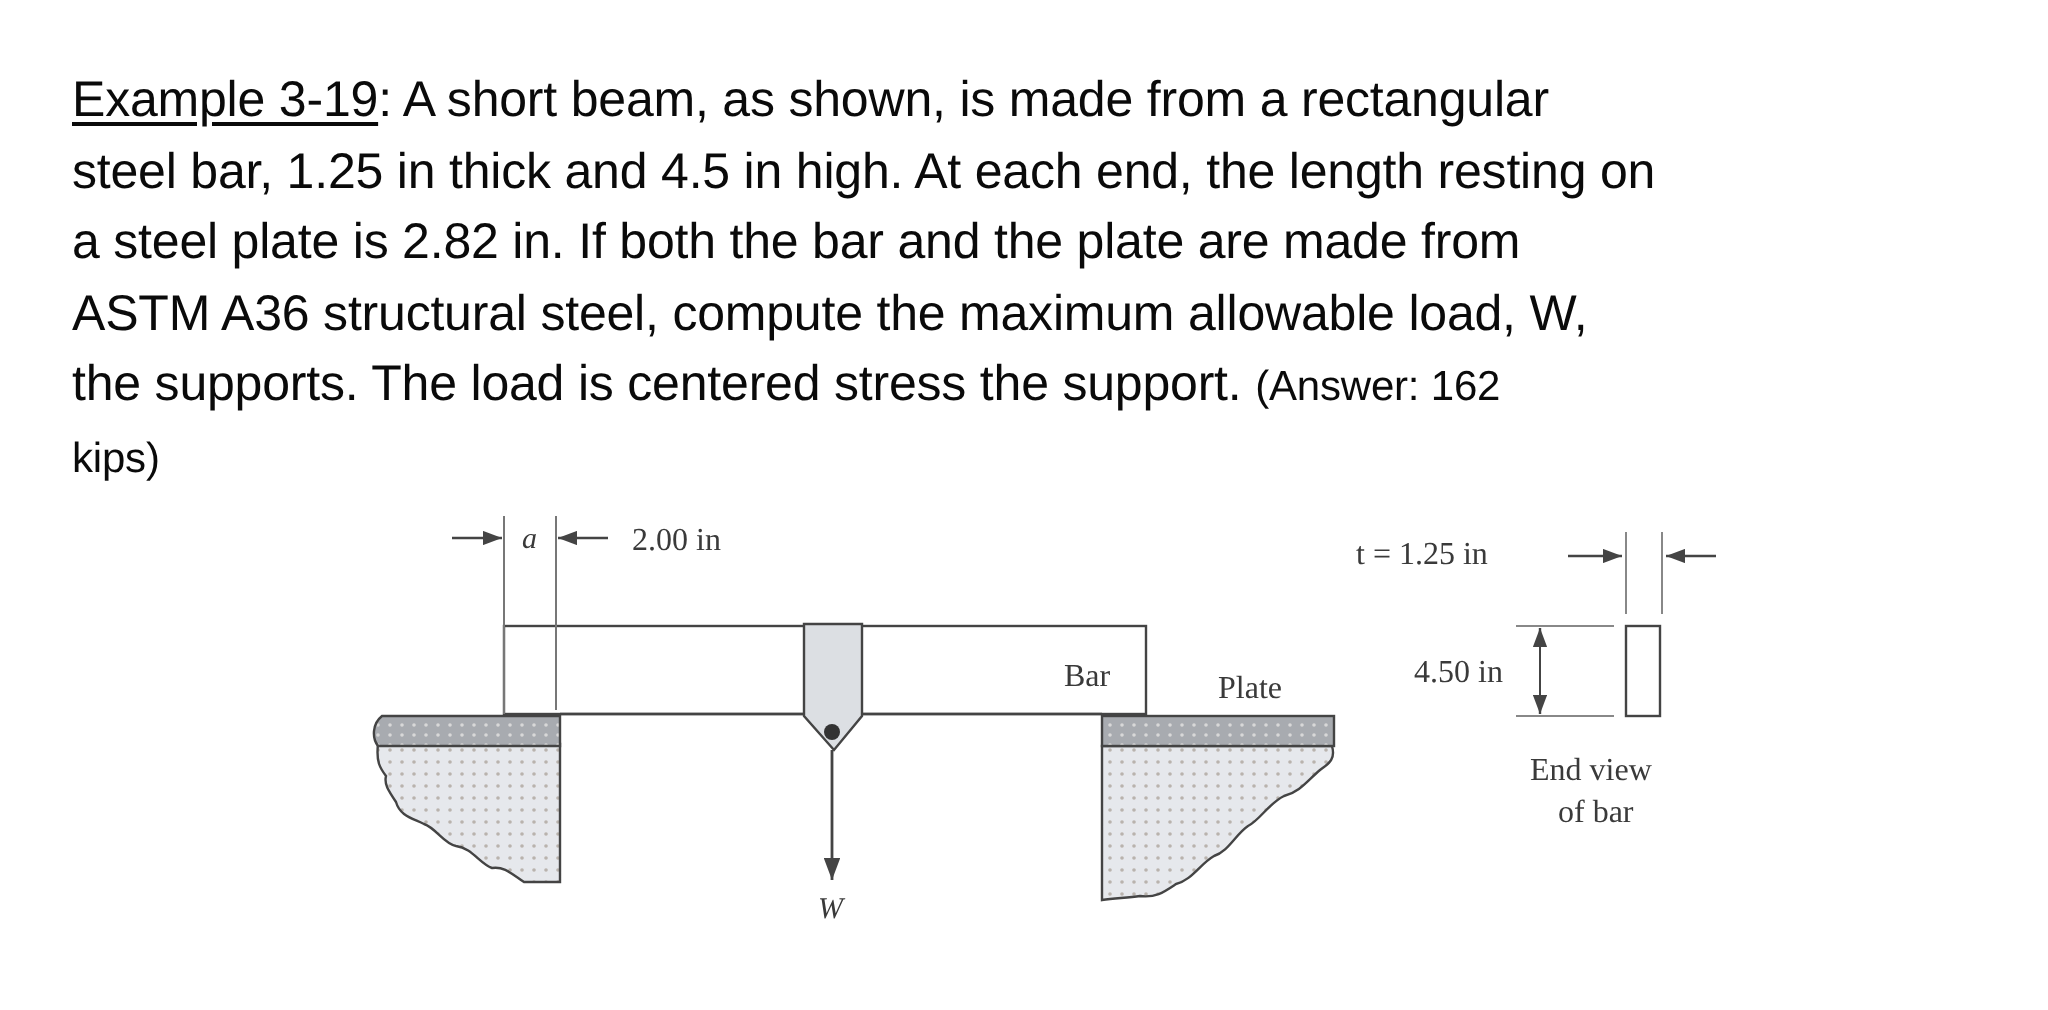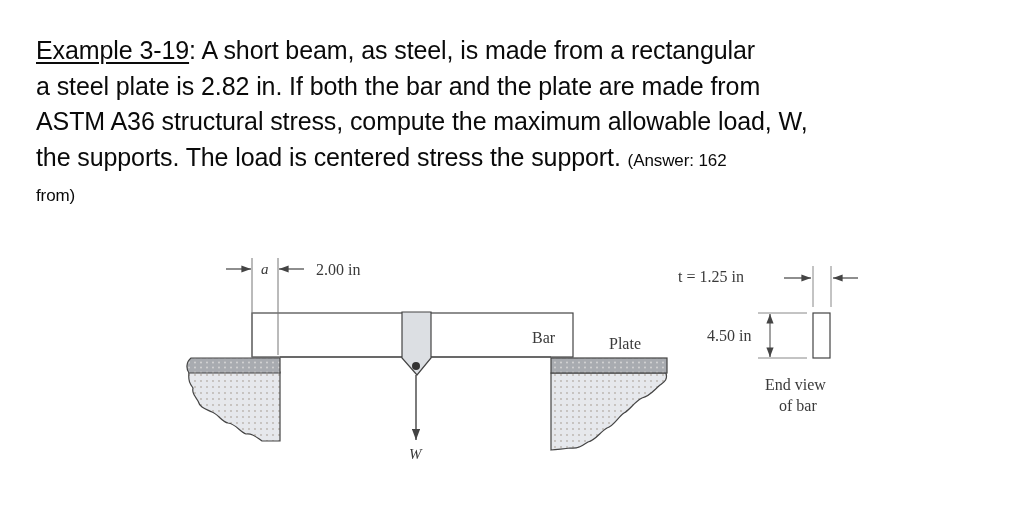--- a/index.html
+++ b/index.html
@@ -4,34 +4,35 @@
 <style>
   html, body { margin: 0; padding: 0; background: #ffffff; }
   body { width: 1024px; height: 505px; position: relative; overflow: hidden; }
   .problem {
     position: absolute; left: 36px; top: 33px; width: 960px;
     font-family: "Liberation Sans", sans-serif;
     font-size: 25px; line-height: 35.5px; color: #0a0a0a;
     letter-spacing: -0.1px;
   }
   .problem .heading { text-decoration: underline; text-underline-offset: 3px; }
-  .problem .answer { font-size: 17px; }
+  .problem .answer { font-size: 21px; }
   .line { display: block; white-space: nowrap; }
   svg.figure { position: absolute; left: 0; top: 0; }
   .serif { font-family: "Liberation Serif", serif; fill: #3a3a3a; }
 </style>
 </head>
 <body>
 
 <div class="problem">
-  <span class="line"><span class="heading">Example 3-19</span><span>:</span><span> A short beam, as steel, is made from a rectangular</span></span>
+  <span class="line"><span class="heading">Example 3-19</span><span>:</span><span> A short beam, as shown, is made from a rectangular</span></span>
+  <span class="line">steel bar, 1.25 in thick and 4.5 in high. At each end, the length resting on</span>
   <span class="line">a steel plate is 2.82 in. If both the bar and the plate are made from</span>
-  <span class="line">ASTM A36 structural stress, compute the maximum allowable load, W,</span>
+  <span class="line">ASTM A36 structural steel, compute the maximum allowable load, W,</span>
   <span class="line"><span>the supports. The load is centered stress the support. </span><span class="answer">(Answer: 162</span></span>
-  <span class="line answer">from)</span>
+  <span class="line answer">kips)</span>
 </div>
 
 <svg class="figure" width="1024" height="505" viewBox="0 0 1024 505">
   <defs>
     <pattern id="dots" width="6" height="6" patternUnits="userSpaceOnUse">
       <rect width="6" height="6" fill="#e6e8ec"></rect>
       <circle cx="3" cy="3" r="0.9" fill="#b9b3ad"></circle>
     </pattern>
     <pattern id="dotsDark" width="6" height="5" patternUnits="userSpaceOnUse">
       <rect width="6" height="5" fill="#a8abb0"></rect>

